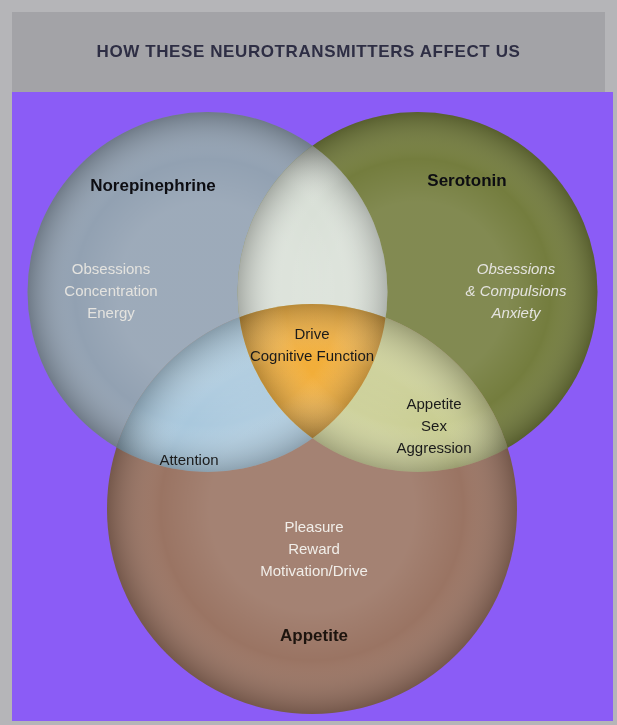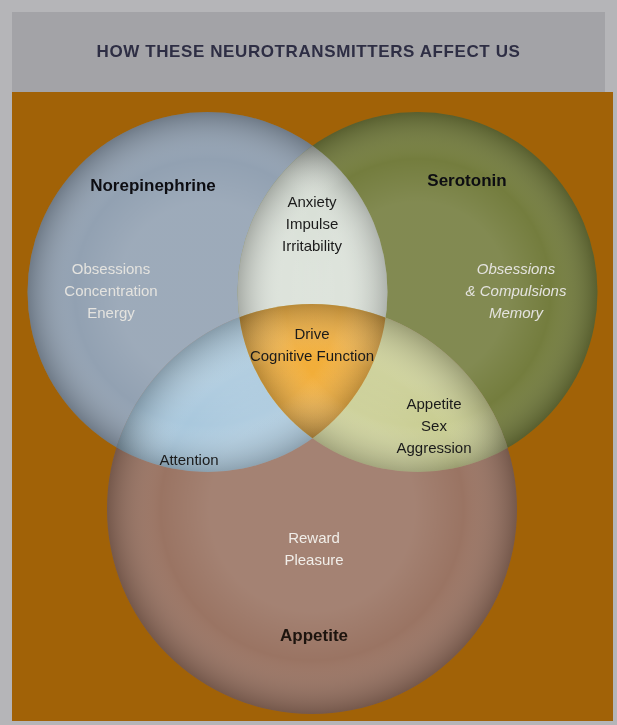--- a/index.html
+++ b/index.html
@@ -1,20 +1,20 @@
 <!DOCTYPE html>
 <html><head>
 <meta charset="utf-8">
 <style>
   * { margin:0; padding:0; box-sizing:border-box; }
   html,body { background:#d9d9db; font-family:"Liberation Sans", sans-serif; }
   .page { width:617px; height:725px; background:#b5b5b8; padding:12px; }
   .band { height:80px; background:#a3a3a7; display:flex; align-items:center; justify-content:center; }
   .band h1 { font-size:17px; font-weight:bold; letter-spacing:0.6px; color:#2e2e44; }
-  .panel { position:relative; width:601px; height:629px; background:#a16207; overflow:hidden; }
+  .panel { position:relative; width:601px; height:629px; background:#8b5cf6; overflow:hidden; }
   .panel svg { position:absolute; left:0; top:0; width:100%; height:100%; }
   .label { position:absolute; transform:translate(-50%,-50%); text-align:center; white-space:nowrap; }
   .label span { display:block; line-height:22px; }
   .name { font-weight:bold; font-size:17px; color:#0d0d12; }
   .name-dopamine { color:#1d140e; }
   .light { font-size:15px; color:#e4e3df; }
   .bright { font-size:15px; color:#f1eee9; }
   .dark { font-size:15px; color:#1b1b1b; }
 </style>
 </head>
@@ -70,32 +70,28 @@
     </div>
 
     <div class="label light" style="left:99px; top:199px;">
       <span>Obsessions</span>
       <span>Concentration</span>
       <span>Energy</span>
     </div>
     <div class="label light" style="left:504px; top:199px;font-style:italic;">
       <span>Obsessions</span>
       <span>&amp; Compulsions</span>
-      <span>Memory</span>
+      <span>Anxiety</span>
     </div>
     <div class="label bright" style="left:302px; top:457px;">
+      <span>Pleasure</span>
       <span>Reward</span>
-      <span>Pleasure</span>
+      <span>Motivation/Drive</span>
     </div>
 
-    <div class="label dark" style="left:300px; top:132px;">
-      <span>Anxiety</span>
-      <span>Impulse</span>
-      <span>Irritability</span>
-    </div>
     <div class="label dark" style="left:177px; top:340px;margin-top:28px;">
       <span>Attention</span>
     </div>
     <div class="label dark" style="left:422px; top:334px;">
       <span>Appetite</span>
       <span>Sex</span>
       <span>Aggression</span>
     </div>
     <div class="label dark" style="left:300px; top:253px;">
       <span>Drive</span>

